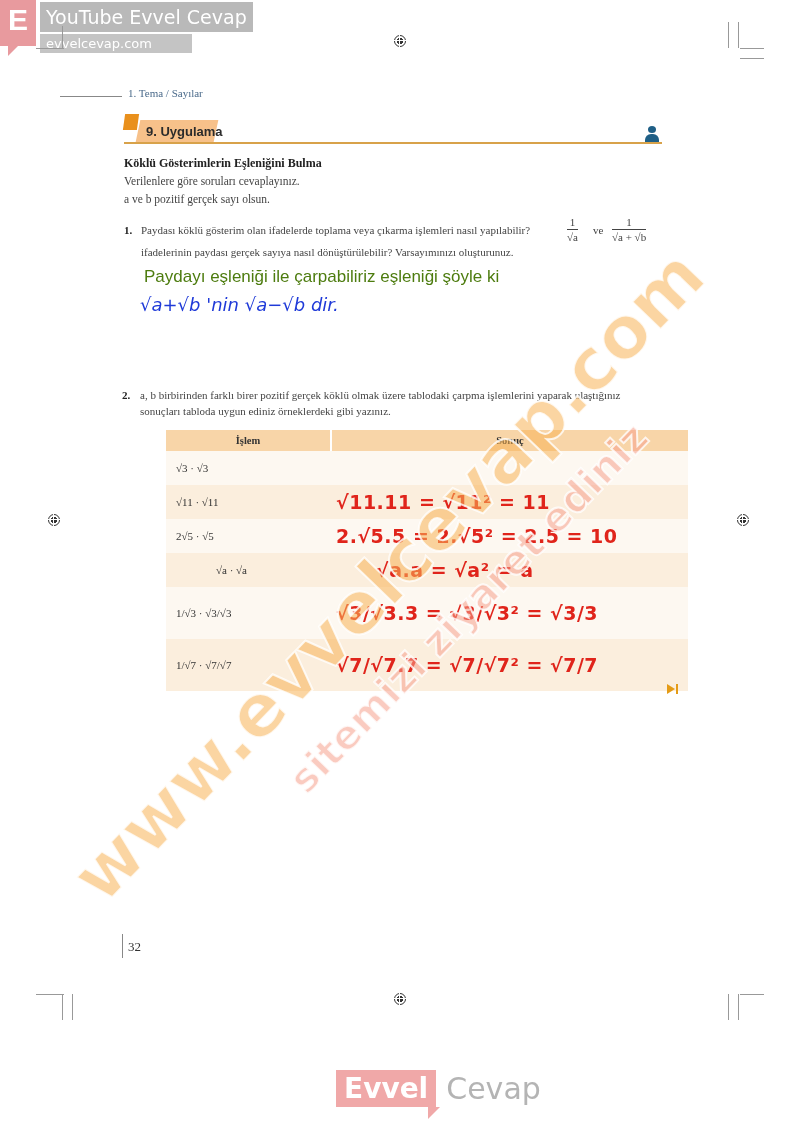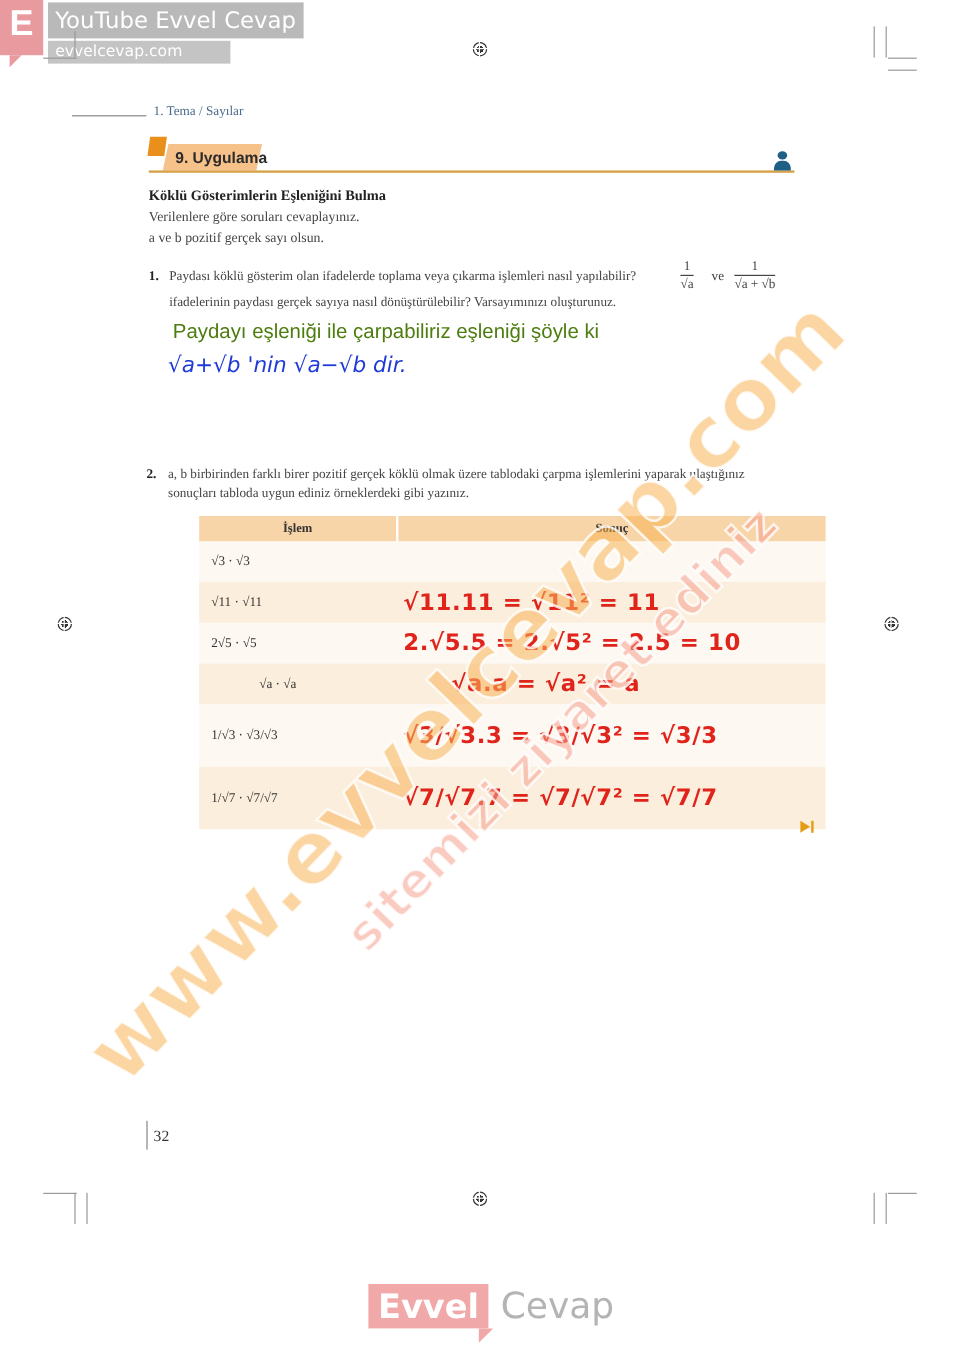--- a/index.html
+++ b/index.html
@@ -67,21 +67,21 @@
   .pg-bar { position: absolute; left: 122px; top: 934px; width: 1px; height: 24px; background: #888; }
   .pg-num { position: absolute; left: 128px; top: 939px; font-size: 13px; color: #333; }
 
   
   .wm-diag { position: absolute; font-family: "DejaVu Sans", sans-serif; font-weight: bold; color: rgba(247,178,85,0.55);
     -webkit-text-stroke: 2px rgba(255,255,255,0.8); transform-origin: left top; white-space: nowrap; pointer-events: none; }
   .wm-diag.big { left: 55px; top: 860px; font-size: 72px; transform: rotate(-46deg); }
   .wm-diag.small { left: 280px; top: 770px; font-size: 40px; transform: rotate(-46deg); color: rgba(245,160,140,0.55); }
 
   
-  .brand { position: absolute; left: 275px; top: 1070px; display: flex; align-items: center; padding-left: 32px; }
+  .brand { position: absolute; left: 304px; top: 1070px; display: flex; align-items: center; padding-left: 32px; }
   .brand .evvel { background: #f0a8a8; color: #fff; font-family: "DejaVu Sans", sans-serif; font-weight: bold; font-size: 28px; padding: 2px 8px; position: relative; }
   .brand .evvel::after { content: ""; position: absolute; left: 92px; bottom: -12px; border-left: 12px solid #f0a8a8; border-bottom: 12px solid transparent; }
   .brand .cevap { color: #b4b4b4; font-family: "DejaVu Sans", sans-serif; font-size: 30px; margin-left: 10px; }
 </style>
 </head>
 <body>
 
 <div class="wm-logo">
     <span>E</span>
   </div>

